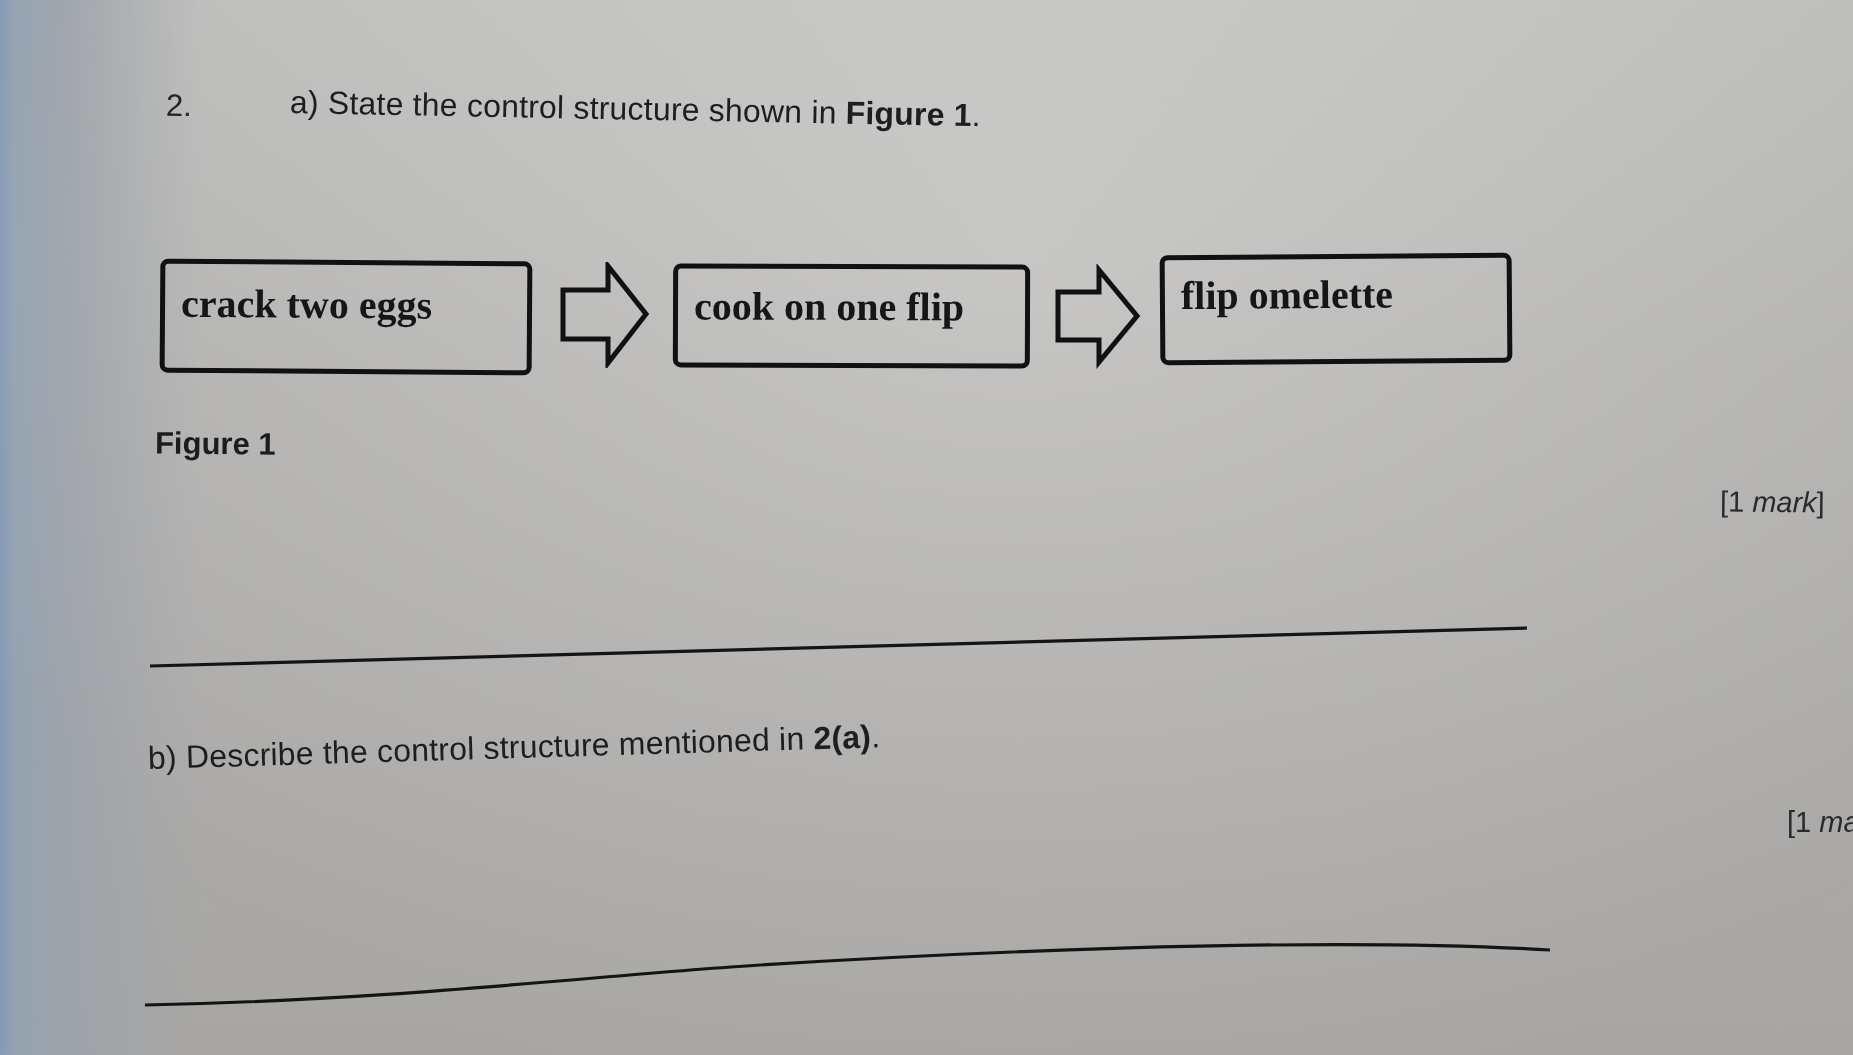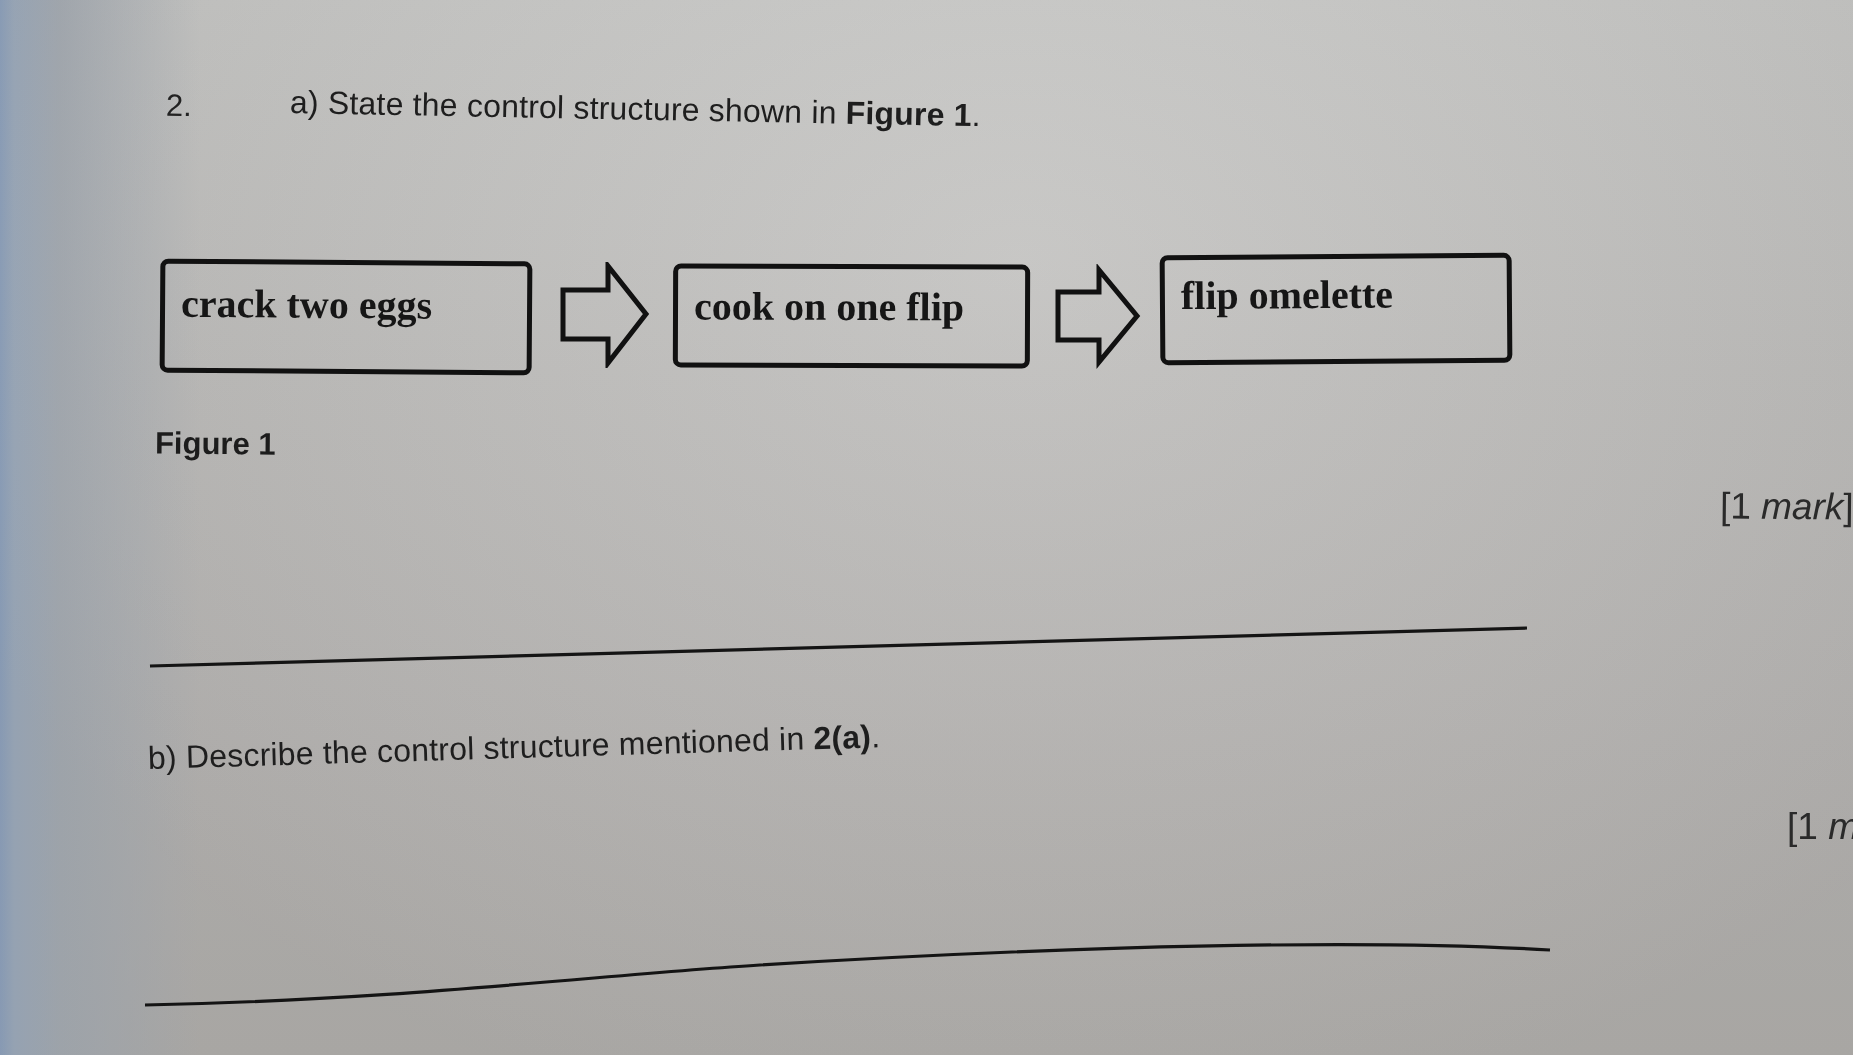--- a/index.html
+++ b/index.html
@@ -70,21 +70,21 @@
   .arrow2 { left: 1055px; top: 264px; }
 
   .fig-caption {
     left: 155px; top: 426px;
     font-size: 31px;
     font-weight: bold;
     color: #1c1c1c;
     transform: rotate(0.5deg);
   }
   .marks {
-    font-size: 37px;
+    font-size: 29px;
     color: #2a2a2a;
     white-space: nowrap;
   }
   .marks .it { font-style: italic; }
   .mark-a { left: 1720px; top: 486px; transform: rotate(0.5deg); }
   .mark-b { left: 1745px; top: 806px; margin-left: 42px; }
 
   .answer-line { left: 0; top: 0; width: 1853px; height: 1055px; pointer-events: none; }
   .answer-line line, .answer-line path { stroke: #141414; stroke-width: 3.2; fill: none; }
 </style>

